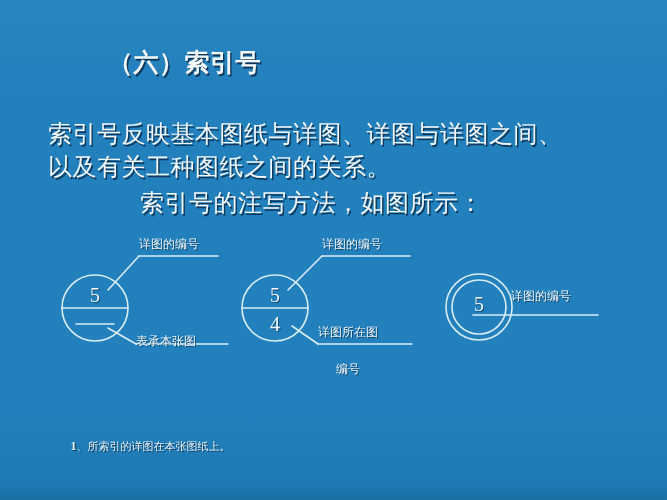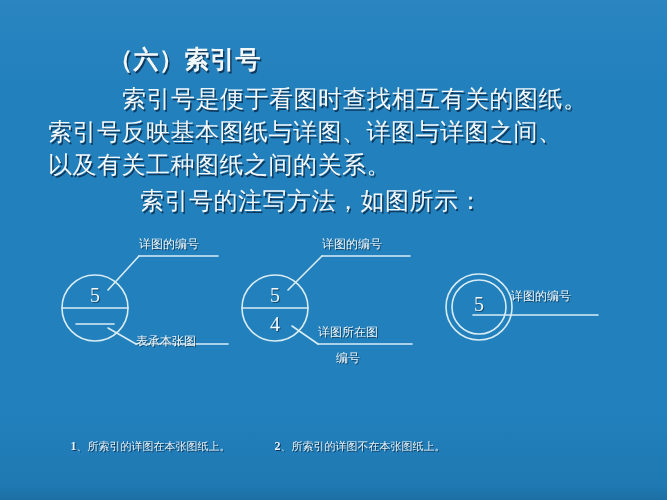--- a/index.html
+++ b/index.html
@@ -23,21 +23,21 @@
         #2280bc 18%,
         #2280bc 82%,
         #1f79b2 97%,
         #1c6fa4 100%);
     overflow: hidden;
   }
   
   .body-text {
     position: absolute;
     color: #f2f7fa;
-    font-family: Liberation Mono, monospace;
+    font-family: Liberation Sans, sans-serif;
     text-shadow: 1.5px 1.5px 0 rgba(10,45,75,0.85);
     white-space: pre;
     letter-spacing: 0.5px;
   }
   #title {
     left: 108px;
     top: 46px;
     font-size: 25px;
     font-weight: bold;
     line-height: 32px;
@@ -100,21 +100,20 @@
   #foot-2 { left: 258px; top: 2px; }
   #foot-3 { left: 487px; top: 2px; }
 </style>
 </head>
 <body>
 
 <div id="slide">
 
   <div class="body-text" id="title">（六）索引号</div>
 
-  <div class="body-text" id="para-line1">索引号是便于看图时查找相互有关的图纸。</div>
   <div class="body-text" id="para-line2">索引号反映基本图纸与详图、详图与详图之间、</div>
   <div class="body-text" id="para-line3">以及有关工种图纸之间的关系。</div>
   <div class="body-text" id="para-line4">索引号的注写方法，如图所示：</div>
 
   <div id="diagram-layer">
 
     <svg width="667" height="170" viewBox="0 0 667 170" style="position:absolute;left:0;top:0;">
       <g fill="none" stroke="#d8ecf5" stroke-width="1.6" stroke-linecap="round">
 
         <circle cx="95" cy="80" r="33"></circle>
@@ -145,29 +144,26 @@
     </svg>
 
     <div class="circle-num" style="left:74px; top:57px; width:42px;">5</div>
     <div class="diag-label" style="left:139px; top:5px;">详图的编号</div>
     <div class="diag-label" style="left:136px; top:102px;">表承本张图</div>
 
     <div class="circle-num" style="left:254px; top:57px; width:42px;">5</div>
     <div class="circle-num" style="left:254px; top:86px; width:42px;">4</div>
     <div class="diag-label" style="left:322px; top:5px;">详图的编号</div>
     <div class="diag-label" style="left:318px; top:93px;">详图所在图</div>
-    <div class="diag-label" style="left:336px; top:119px;text-align:center;">编号</div>
+    <div class="diag-label" style="left:336px; top:130px;text-align:center;">编号</div>
 
     <div class="circle-num" style="left:458px; top:66px; width:42px;">5</div>
     <div class="diag-label" style="left:511px; top:57px;">详图的编号</div>
 
   </div>
 
   <div id="footnotes">
     <div class="foot" id="foot-1">
       <span class="num">1</span><span>、</span><span>所索引的详图在本张图纸上。</span>
     </div>
-    <div class="foot" id="foot-2">
-      <span class="num">2</span><span>、</span><span>所索引的详图不在本张图纸上。</span>
-    </div>
   </div>
 
 </div>
 
 </body></html>

